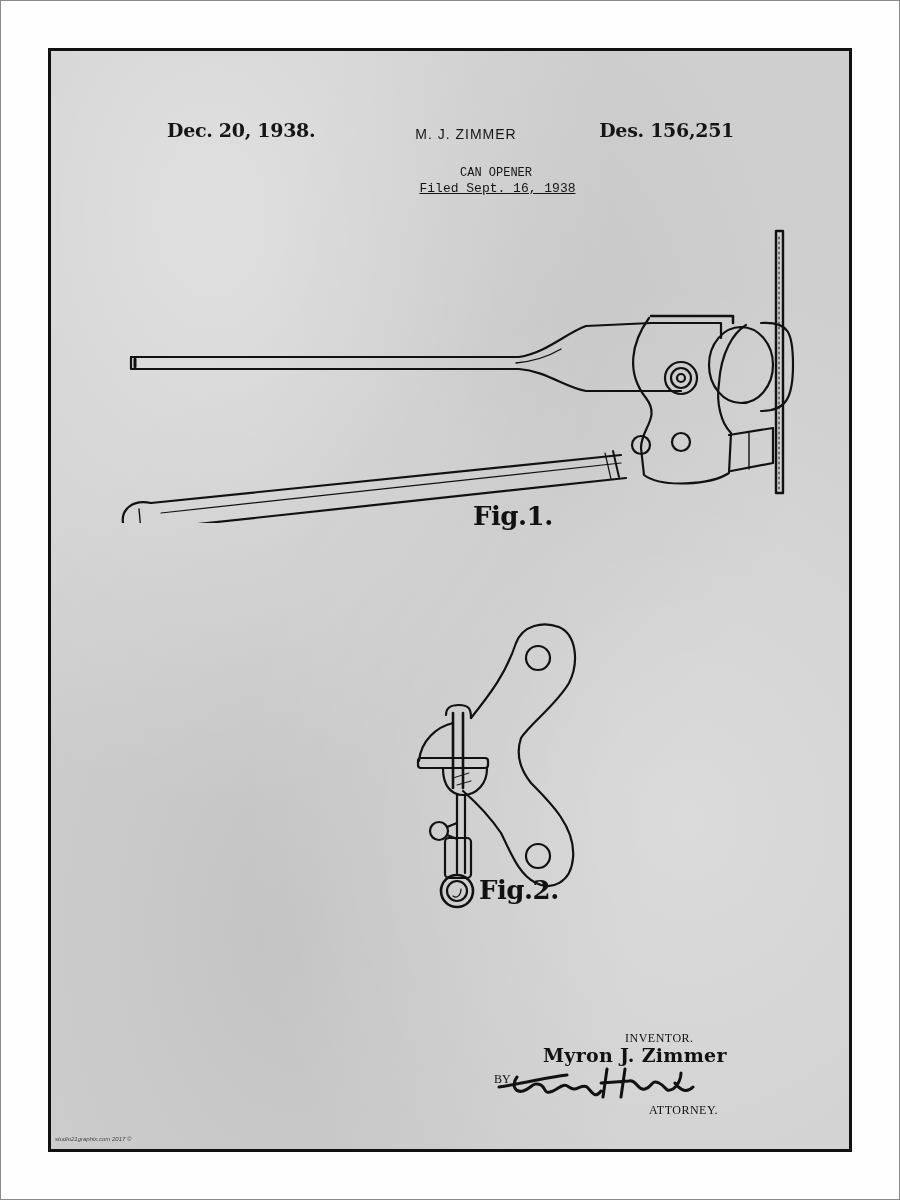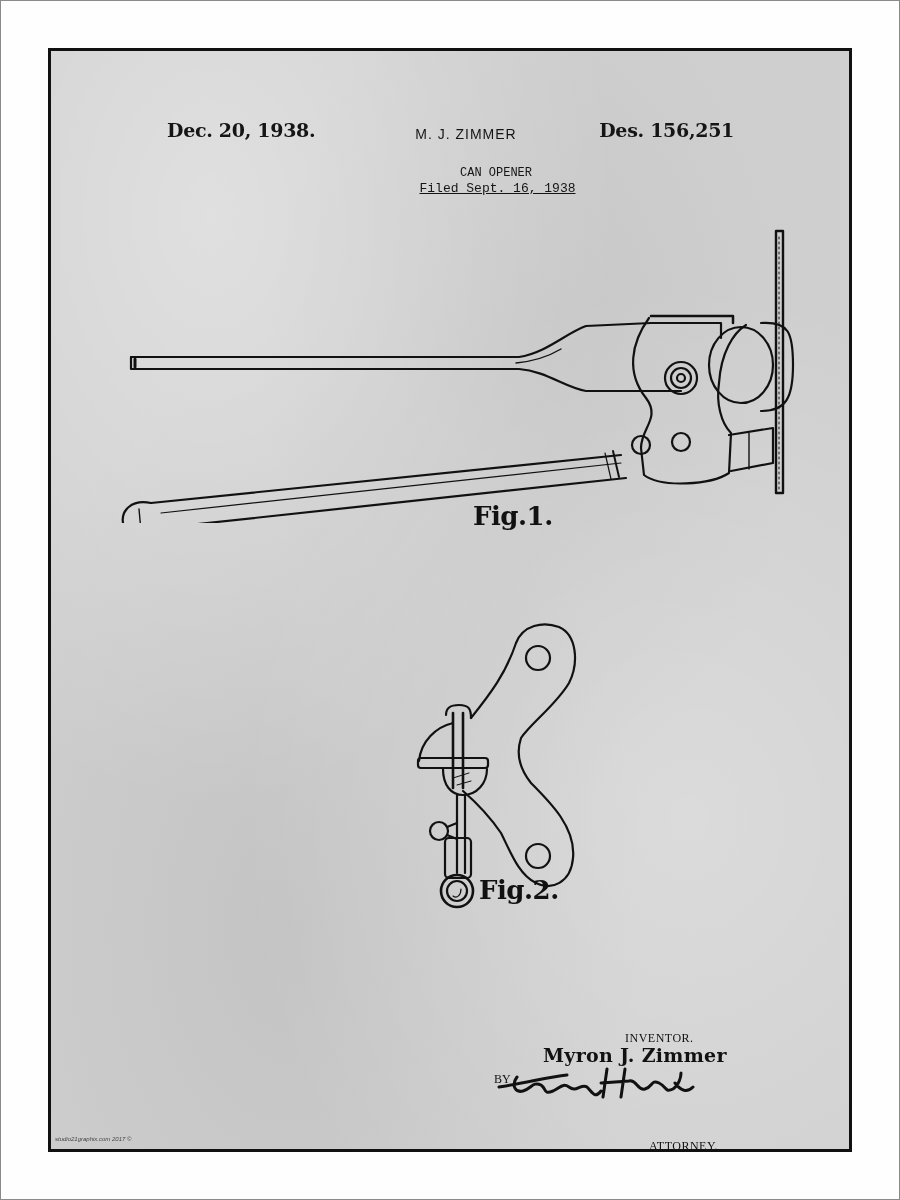--- a/index.html
+++ b/index.html
@@ -31,21 +31,21 @@
   .fig-label {
     position: absolute; font: bold 26px "DejaVu Serif", serif; color: #111; letter-spacing: -0.5px; margin-left: 48px;
   }
   .fig1-label { left: 374px; top: 450px; }
   .fig2-label { left: 380px; top: 824px; }
   svg.drawing { position: absolute; }
   .sig-block { position: absolute; color: #111; }
   .sig-inventor-caption { left: 574px; top: 980px; font: 12px "Liberation Serif", serif; letter-spacing: 0.5px; }
   .sig-inventor-name { left: 492px; top: 993px; font: bold 19px "DejaVu Serif", serif; letter-spacing: 0.3px; text-align: center; }
   .sig-by { left: 420px; top: 1021px; font: 12px "Liberation Serif", serif; margin-left: 23px; }
-  .sig-attorney-caption { left: 598px; top: 1052px; font: 12px "Liberation Serif", serif; letter-spacing: 0.5px; margin-top: 36px; }
+  .sig-attorney-caption { left: 598px; top: 1052px; font: 12px "Liberation Serif", serif; letter-spacing: 0.5px; }
   .sig-attorney-signature { left: 446px; top: 1012px; }
   .watermark { position: absolute; left: 4px; top: 1085px; font: italic 6px "Liberation Sans", sans-serif; color: #444; }
 </style>
 </head>
 <body>
 
 <div class="outer-frame"></div>
 
 <div class="poster">
 

